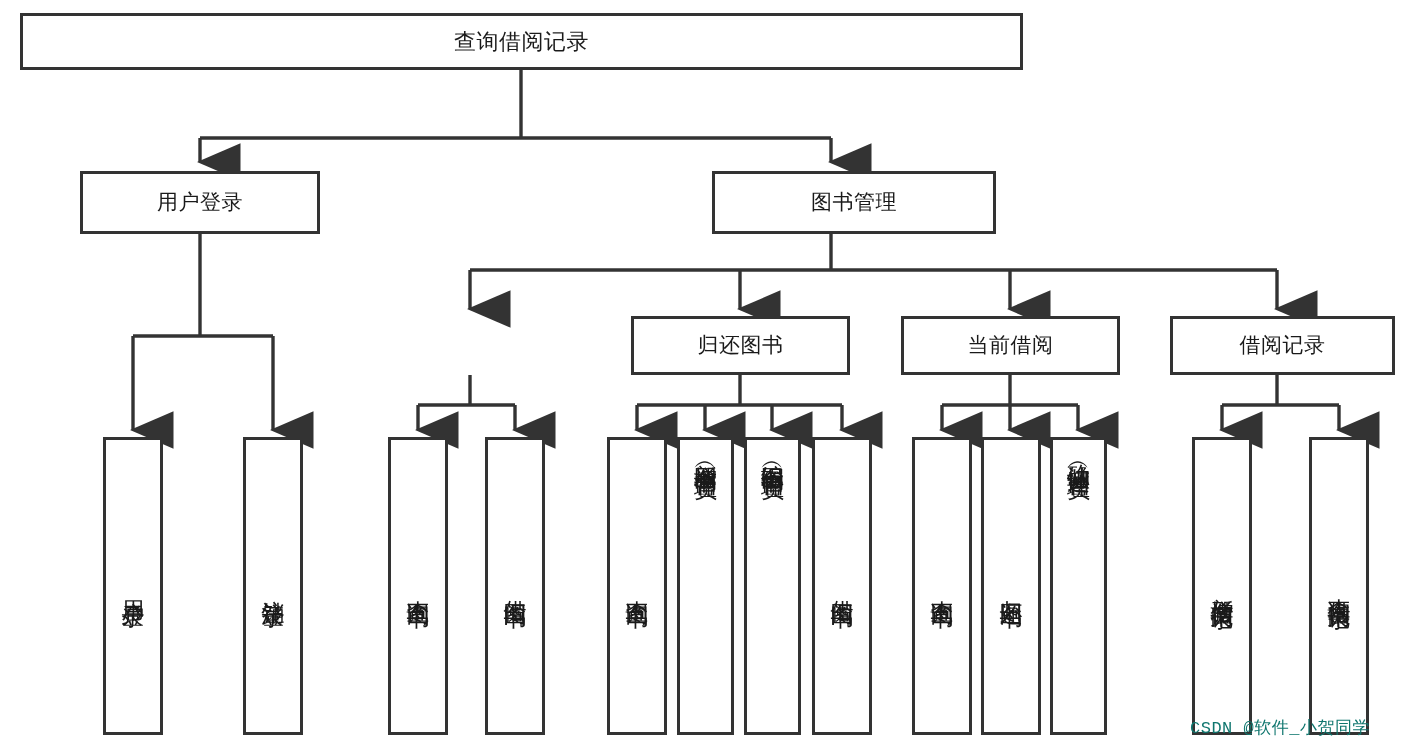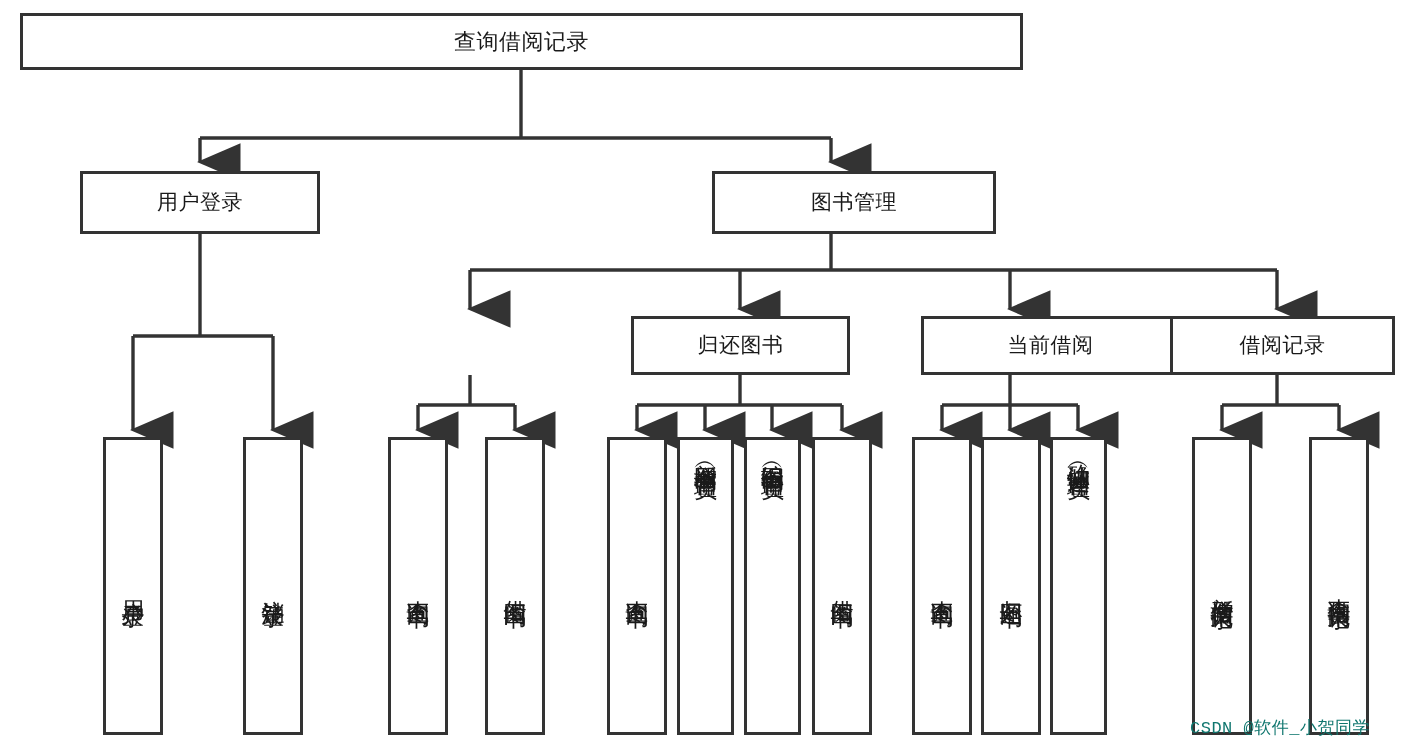--- a/index.html
+++ b/index.html
@@ -138,21 +138,21 @@
   <div class="node horiz" style="left:80px; top:171px; width:240px; height:63px;">
     <span class="label">用户登录</span>
   </div>
   <div class="node horiz" style="left:712px; top:171px; width:284px; height:63px;">
     <span class="label">图书管理</span>
   </div>
 
   <div class="node horiz" style="left:631px; top:316px; width:219px; height:59px;">
     <span class="label">归还图书</span>
   </div>
-  <div class="node horiz" style="left:921px; top:316px; width:259px; height:59px;">
+  <div class="node horiz" style="left:901px; top:316px; width:219px; height:59px;">
     <span class="label">当前借阅</span>
   </div>
   <div class="node horiz" style="left:1170px; top:316px; width:225px; height:59px;">
     <span class="label">借阅记录</span>
   </div>
 
   <div class="node vert mid" style="left:103px; top:437px; width:60px; height:298px;">
     <span class="label">用户登录</span>
   </div>
   <div class="node vert mid" style="left:243px; top:437px; width:60px; height:298px;">

